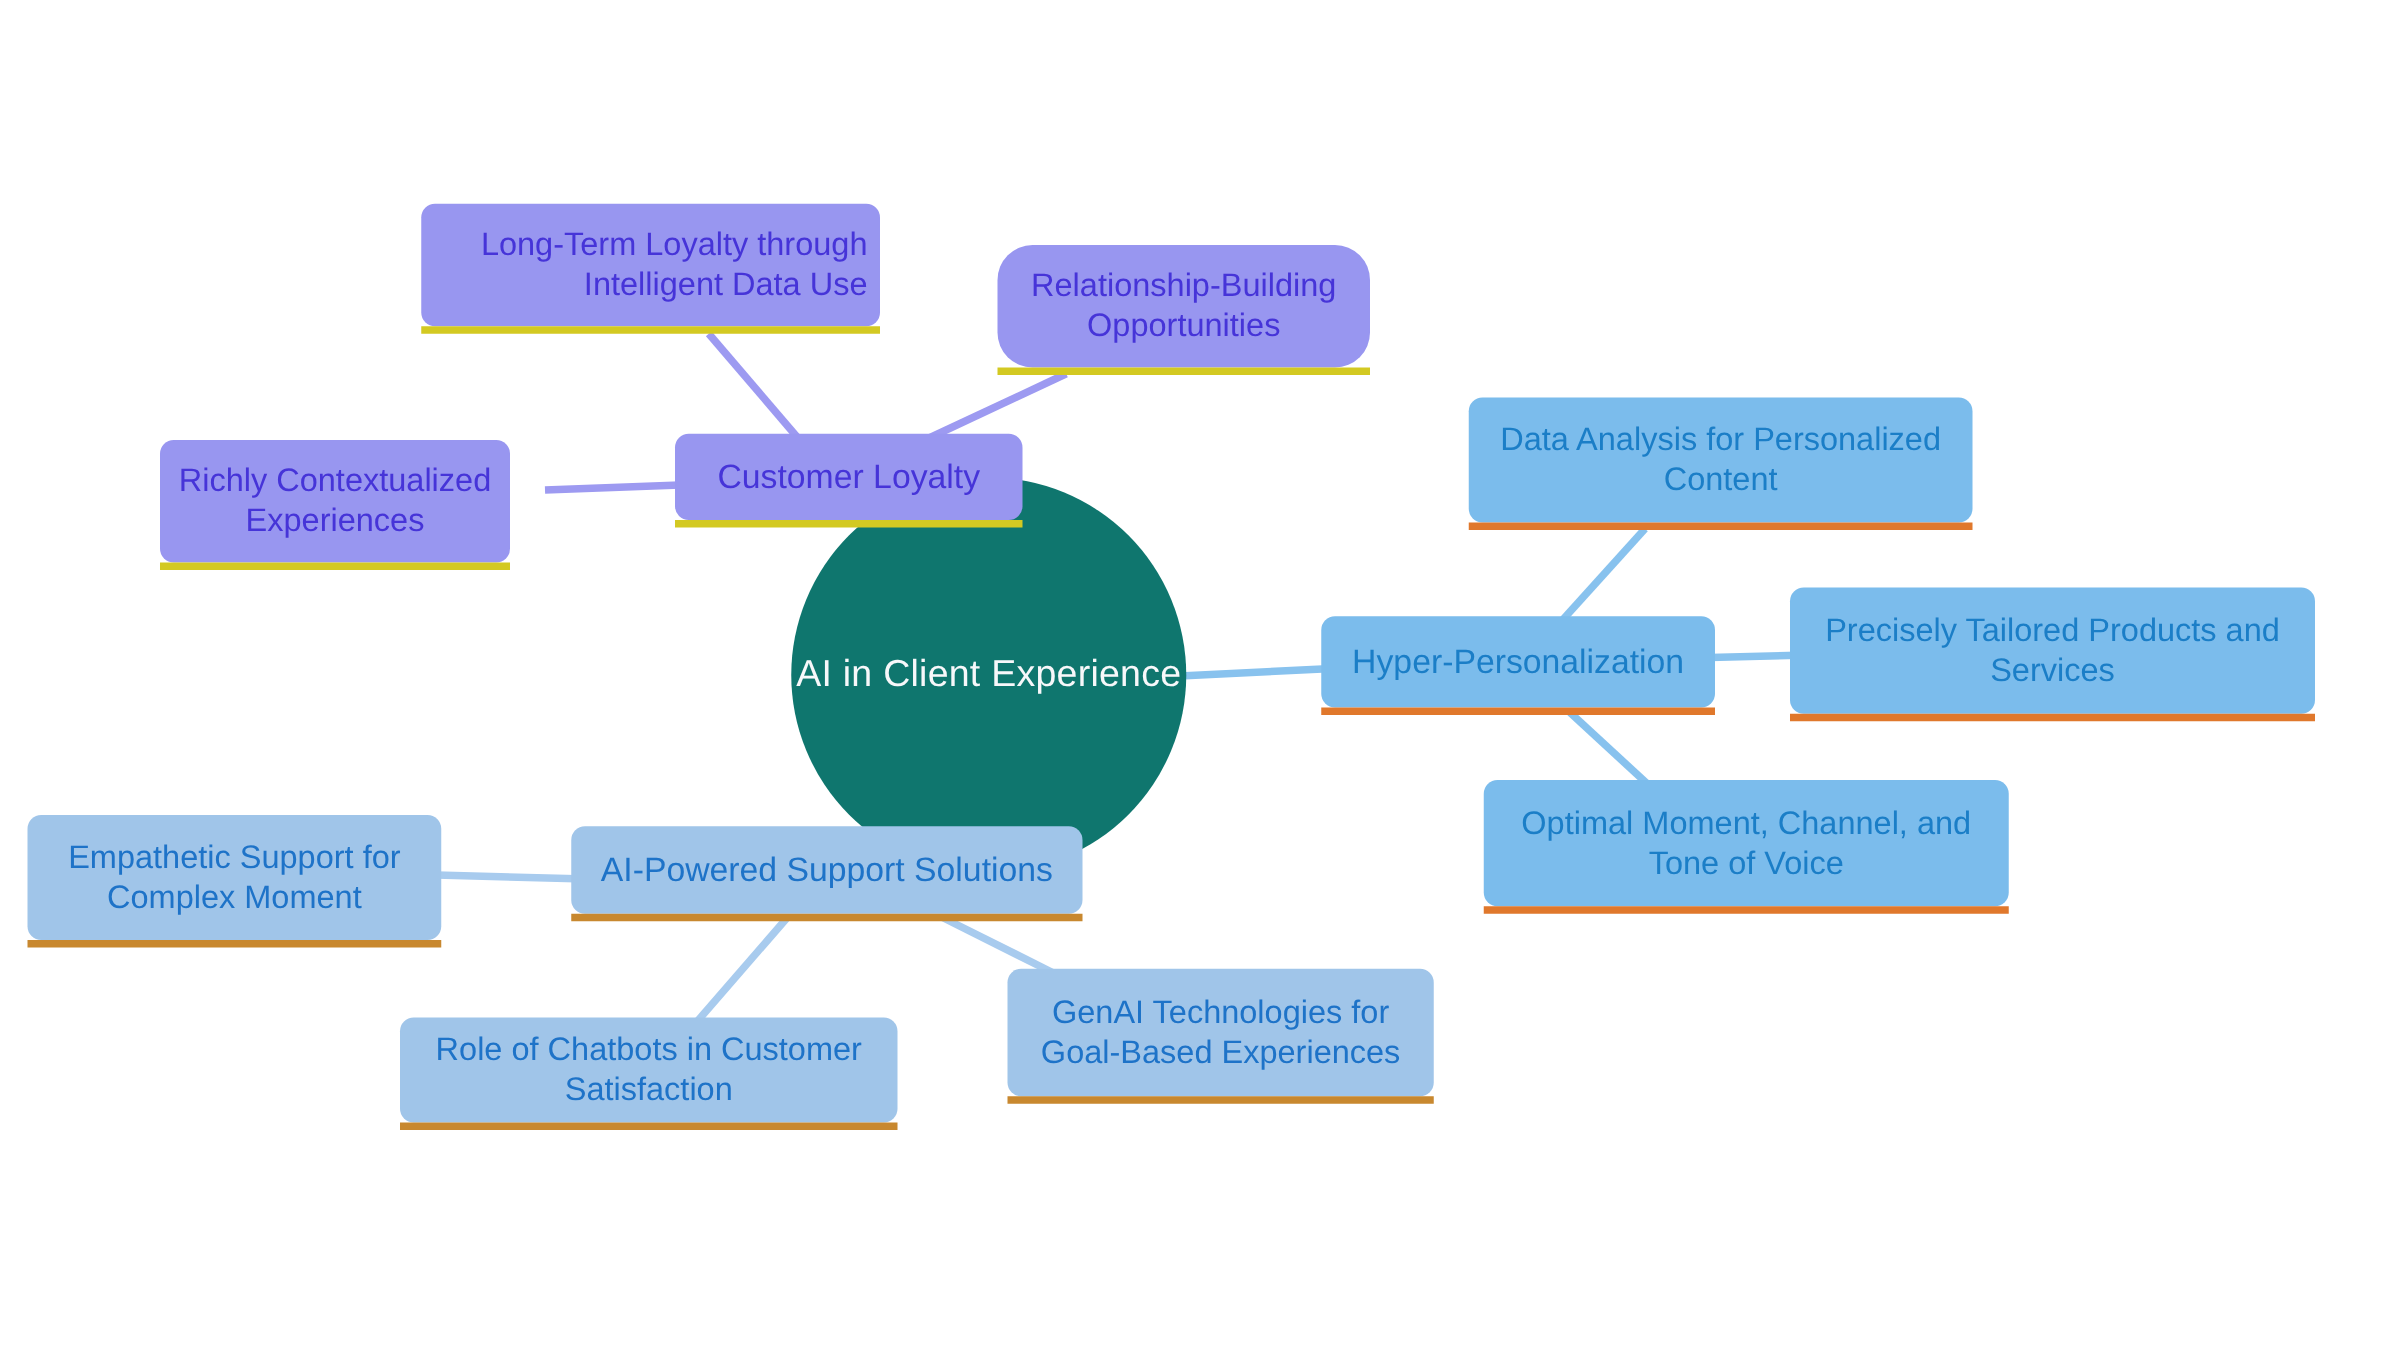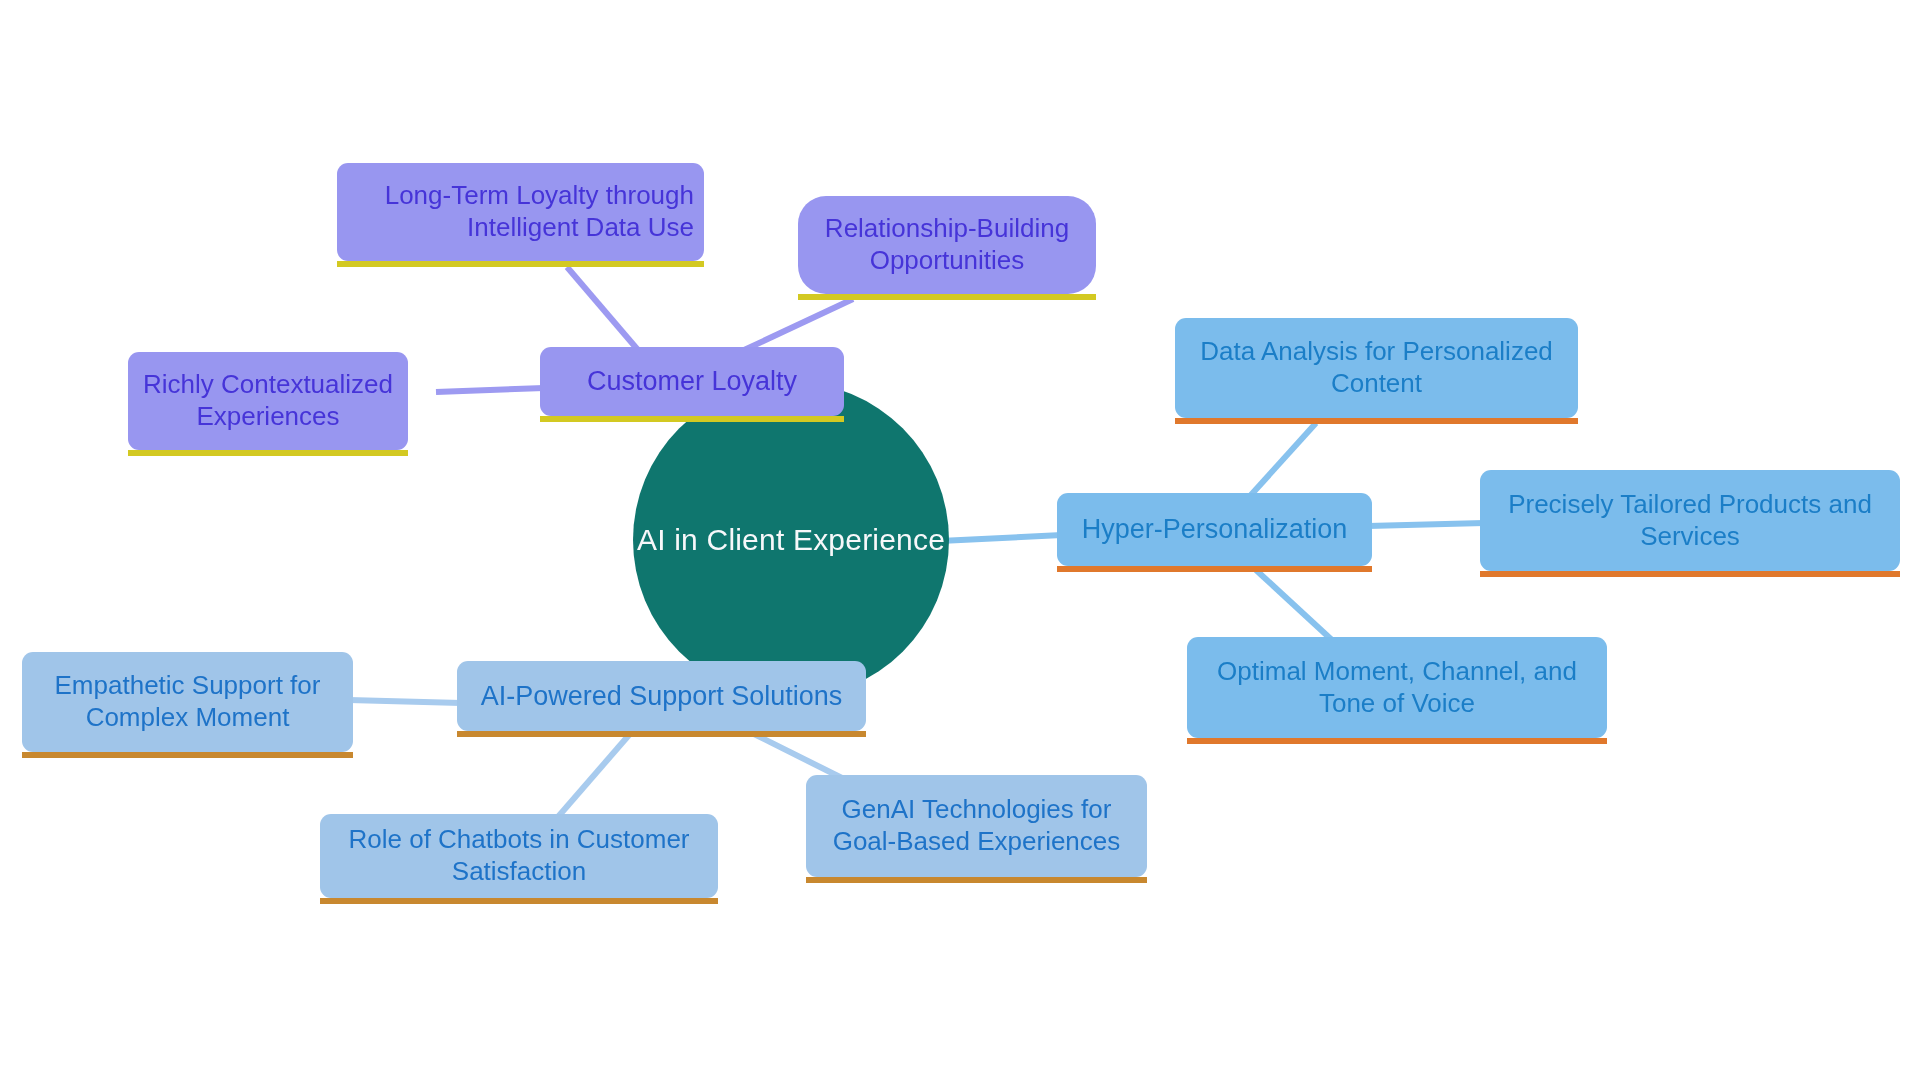--- a/index.html
+++ b/index.html
@@ -30,25 +30,25 @@
   .purple{background:#9896f0;color:#4634d8;}
   .purple::after{background:#d3c922;}
   .blue{background:#7bbcec;color:#1b7ec7;}
   .blue::after{background:#e0782c;}
   .blue-muted{background:#a0c5e9;color:#1e73c8;}
   .blue-muted::after{background:#c8882f;}
   
   #n-long-term   {left:337px;top:163px;width:367px;height:98px;text-align:right;}
   #n-relationship{left:798px;top:196px;width:298px;height:98px;border-radius:28px;}
   #n-richly      {left:128px;top:352px;width:280px;height:98px;}
-  #n-loyalty     {left:540px;top:347px;width:304px;height:69px;font-size:27px;}
+  #n-loyalty     {left:540px;top:347px;width:278px;height:69px;font-size:27px;}
   #n-hyper       {left:1057px;top:493px;width:315px;height:73px;font-size:27px;}
   #n-data        {left:1175px;top:318px;width:403px;height:100px;}
-  #n-precisely   {left:1480px;top:470px;width:420px;height:101px;}
-  #n-optimal     {left:1187px;top:637px;width:420px;height:101px;}
+  #n-precisely   {left:1432px;top:470px;width:420px;height:101px;}
+  #n-optimal     {left:1187px;top:624px;width:420px;height:101px;}
   #n-aipowered   {left:457px;top:661px;width:409px;height:70px;font-size:27px;}
   #n-empathetic  {left:22px;top:652px;width:331px;height:100px;}
   #n-chatbots    {left:320px;top:814px;width:398px;height:84px;}
   #n-genai       {left:806px;top:775px;width:341px;height:102px;}
 </style>
 </head>
 <body>
 
 <div id="stage">
 

